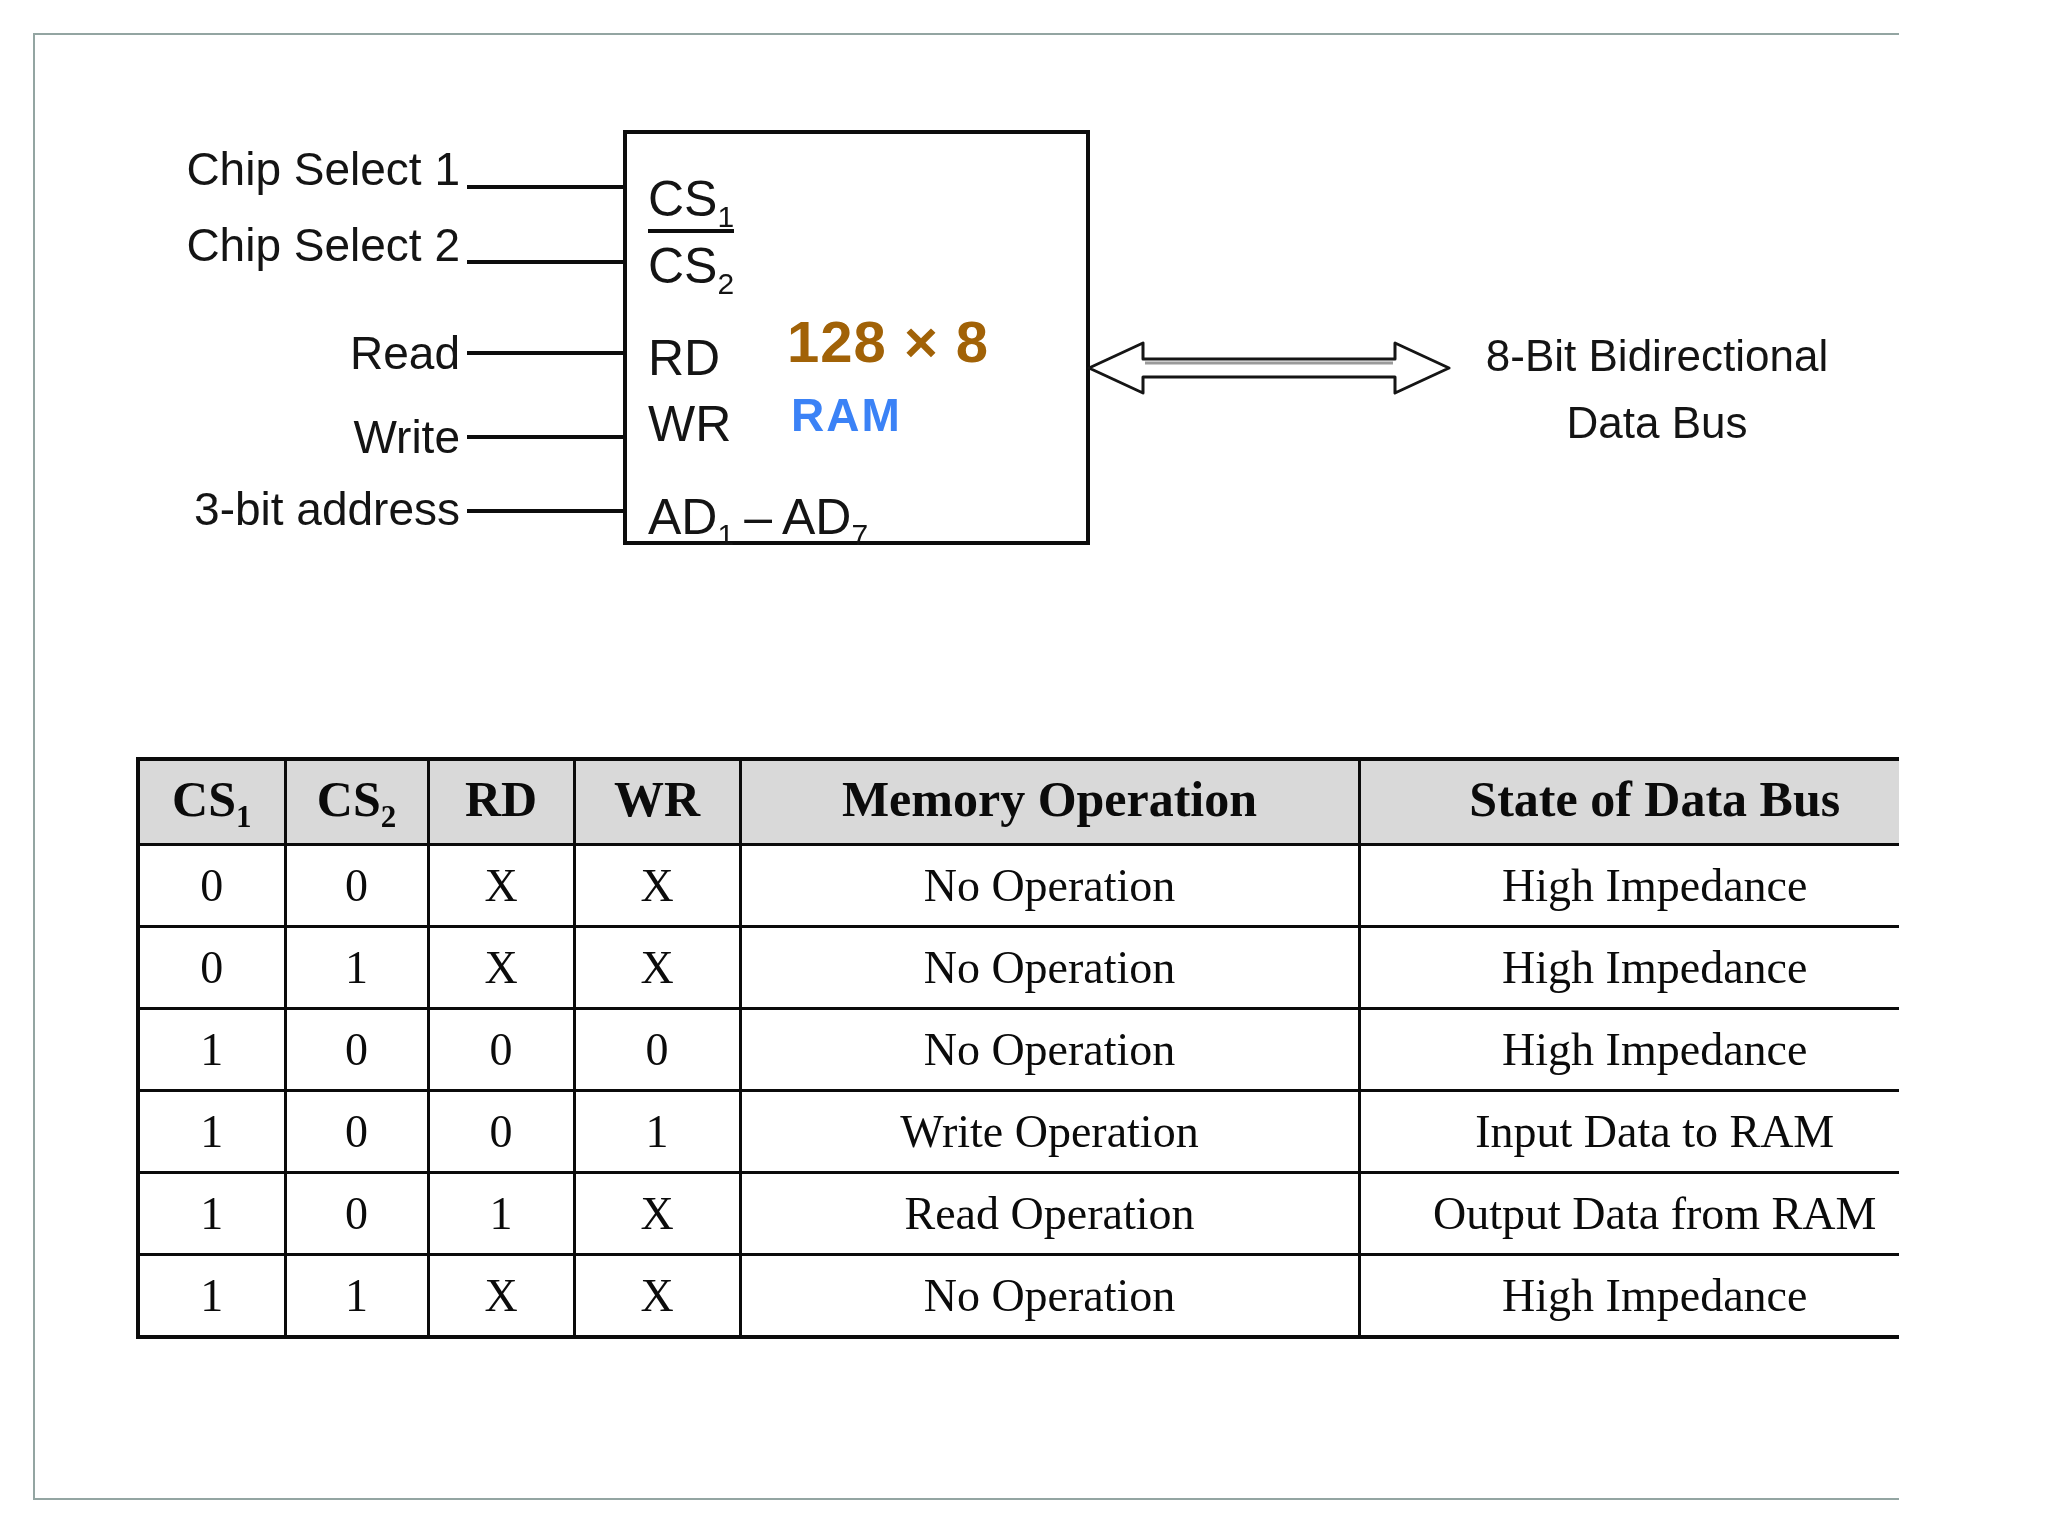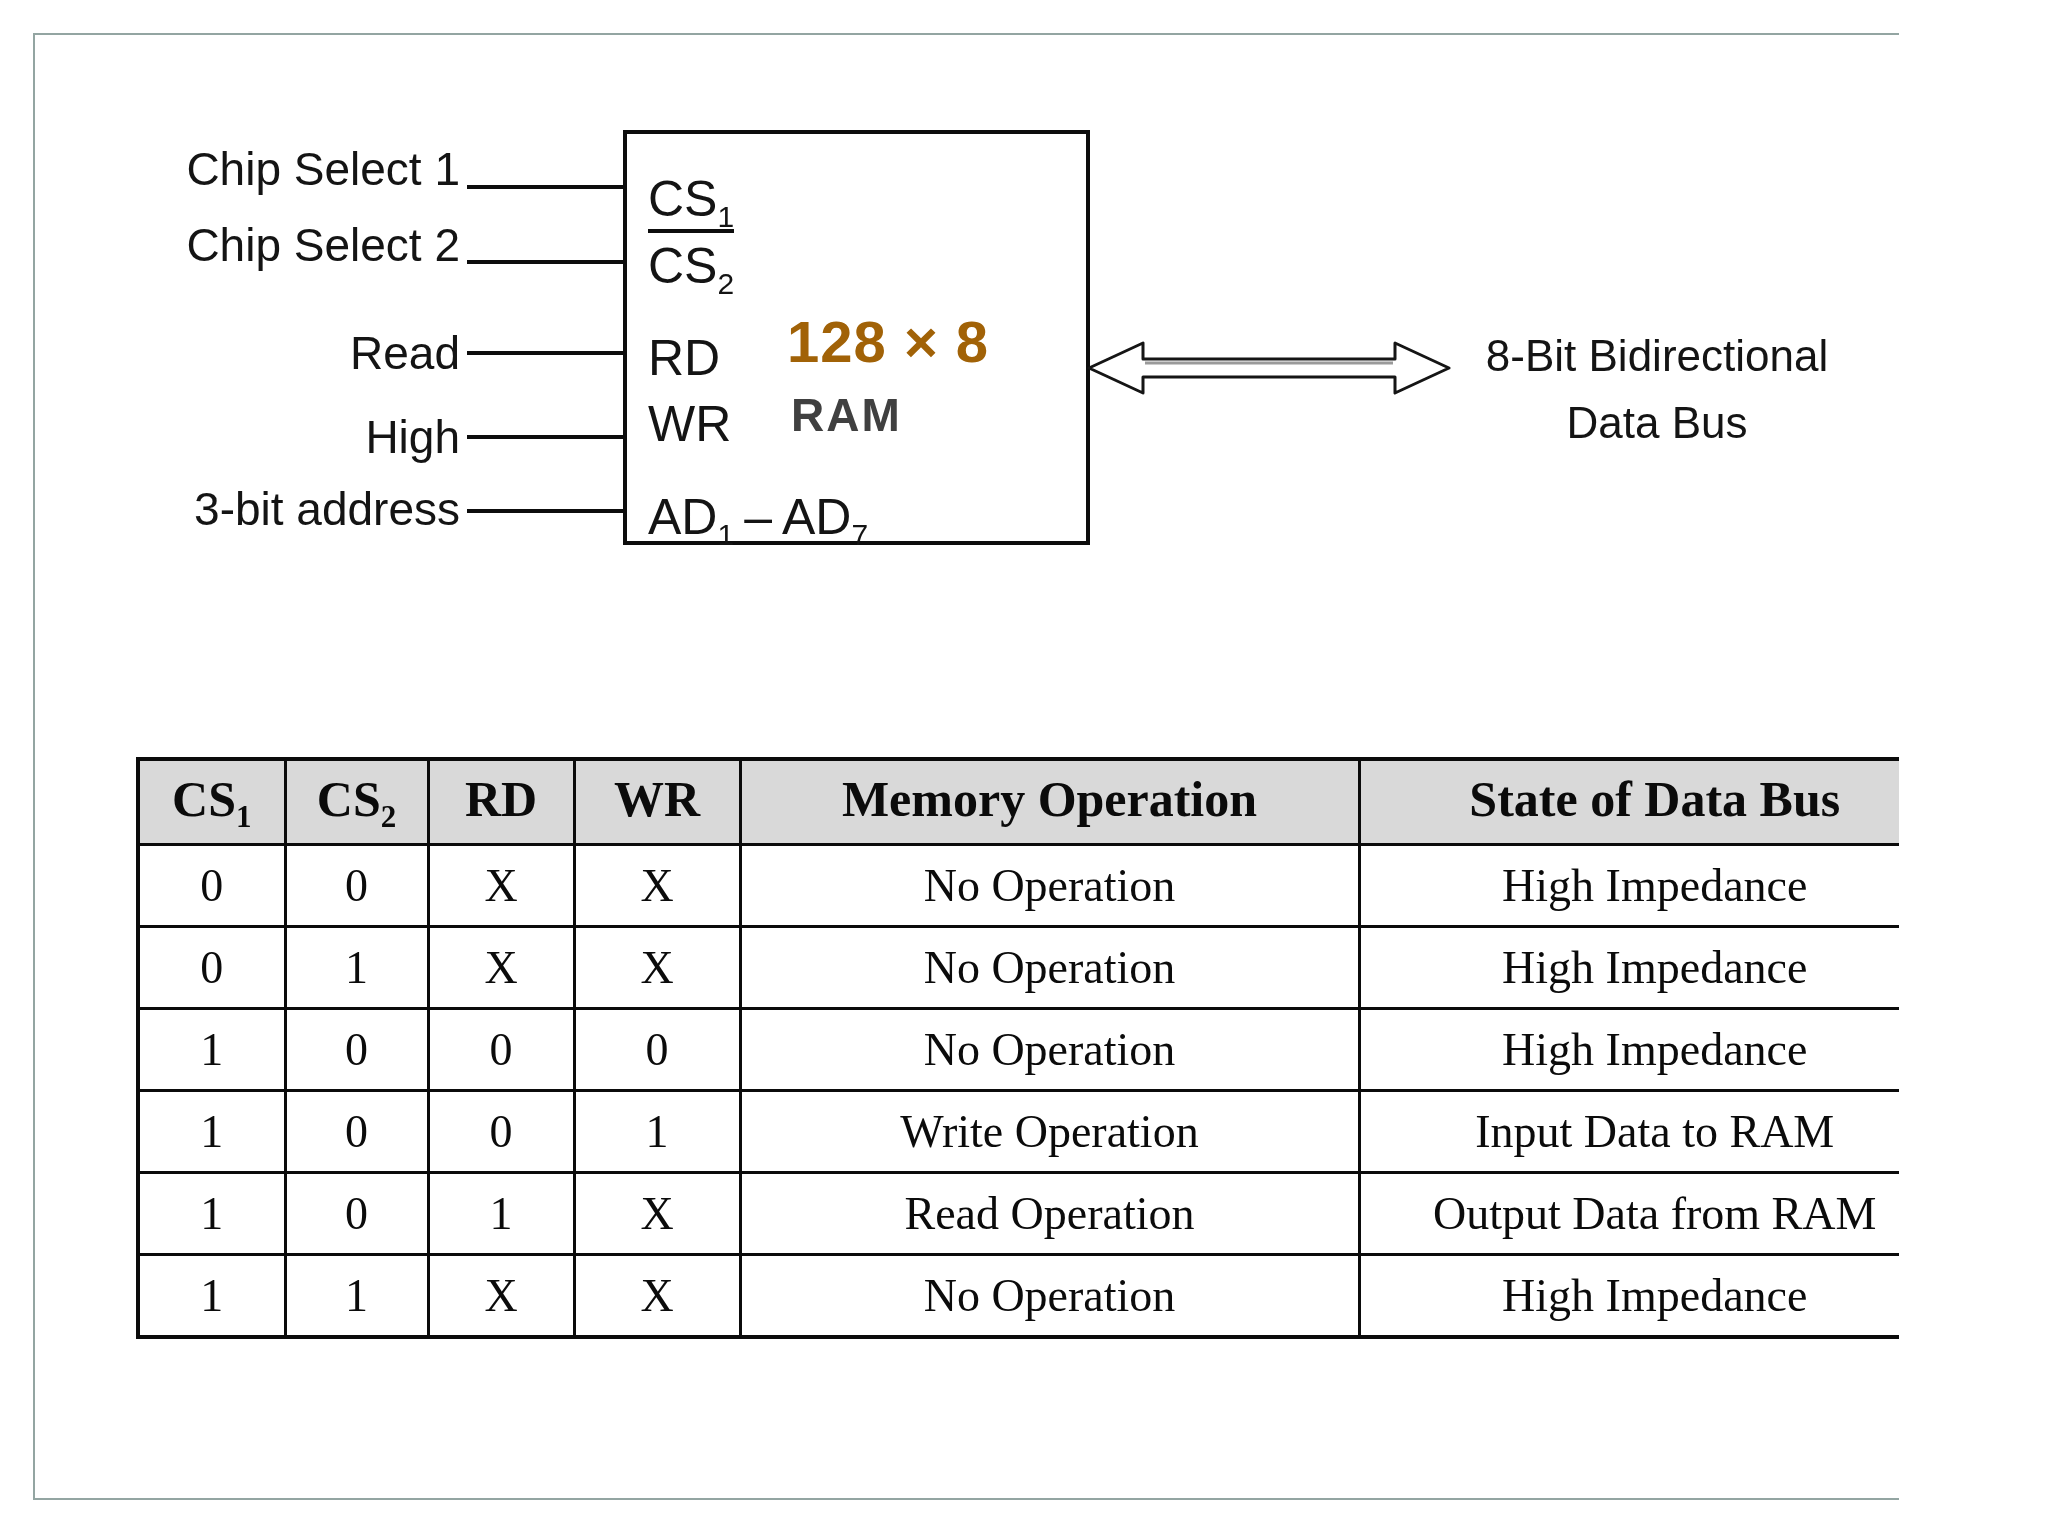--- a/index.html
+++ b/index.html
@@ -20,21 +20,21 @@
   .pin{position:absolute;left:613px;font-size:50px;line-height:52px;color:#141414;white-space:nowrap;}
   .pin sub{font-size:0.6em;}
   .pin-cs1{top:138px}
   .pin-cs2{top:194px}
   .pin-cs2 .ovl{display:inline-block;border-top:4px solid #0d0d0d;padding-top:7px;}
   .pin-rd{top:297px}.pin-wr{top:363px}.pin-ad{top:456px}
   .pin-ad .dash{margin:0 10px;}
   .chip-size{position:absolute;left:752px;top:273px;font-size:58px;font-weight:bold;
              letter-spacing:1px;color:#a16207;white-space:nowrap;}
   .chip-name{position:absolute;left:756px;top:353px;font-size:46px;font-weight:bold;
-             letter-spacing:2px;color:#404040;white-space:nowrap;}
+             letter-spacing:2px;color:#3b82f6;white-space:nowrap;}
   .bus-arrow{position:absolute;left:1050px;top:301px;}
   .bus-label{position:absolute;left:1412px;top:287px;width:420px;text-align:center;
              font-size:44px;line-height:67px;color:#141414;white-space:nowrap;}
 
   
   .truth{position:absolute;left:101px;top:722px;width:1813px;border-collapse:collapse;
          table-layout:fixed;font-family:"Liberation Serif","DejaVu Serif",serif;}
   .truth th,.truth td{border:3px solid #0b0b0b;text-align:center;vertical-align:middle;
                       overflow:hidden;white-space:nowrap;}
   .truth{border:4px solid #0b0b0b;}
@@ -53,21 +53,21 @@
 </head>
 <body>
 
 <div class="stage">
   <div class="frame" style="border-color: rgb(147, 165, 162);">
 
     <div>
       <div class="in-label lbl-0">Chip Select 1</div>
       <div class="in-label lbl-1">Chip Select 2</div>
       <div class="in-label lbl-2">Read</div>
-      <div class="in-label lbl-3">High</div>
+      <div class="in-label lbl-3">Write</div>
       <div class="in-label lbl-4">3-bit address</div>
 
       <div class="conn cn-0"></div>
       <div class="conn cn-1"></div>
       <div class="conn cn-2"></div>
       <div class="conn cn-3"></div>
       <div class="conn cn-4"></div>
 
       <div class="chip-box"></div>
 

